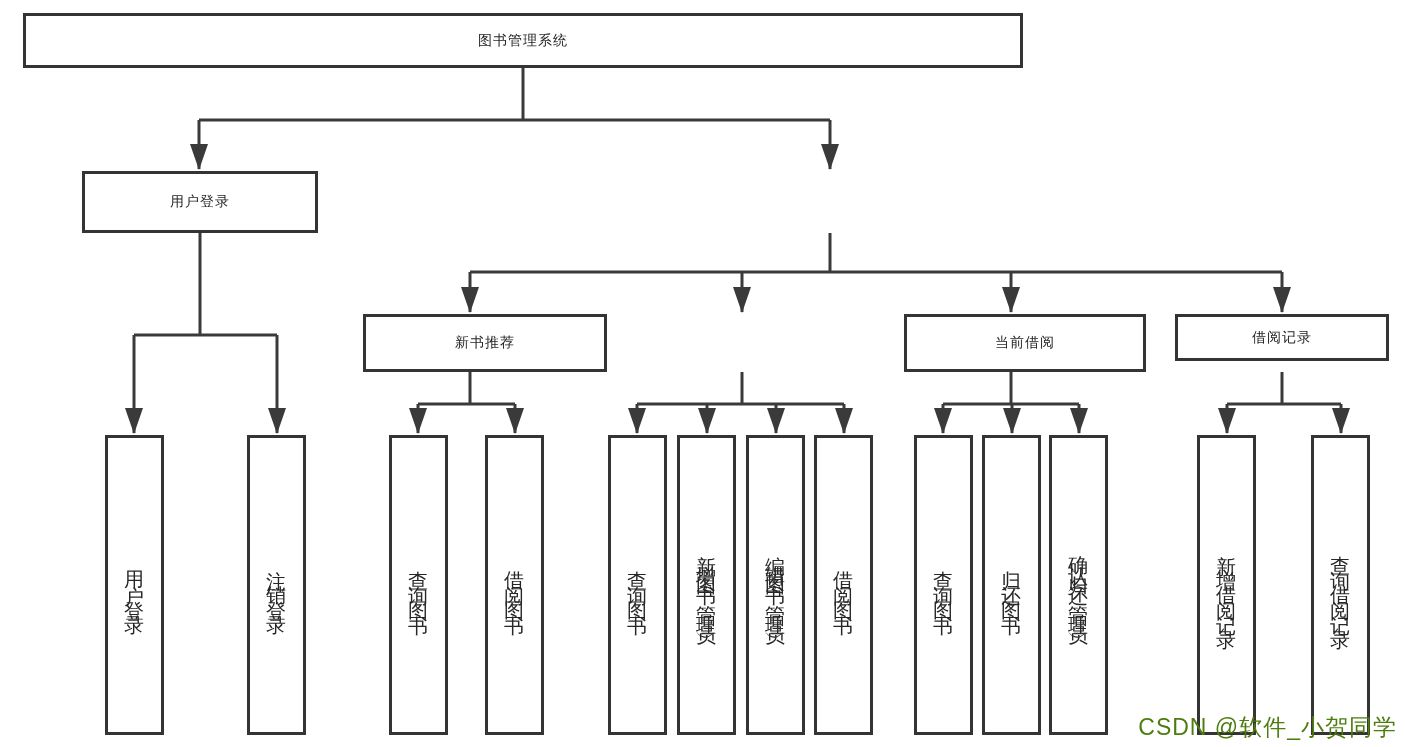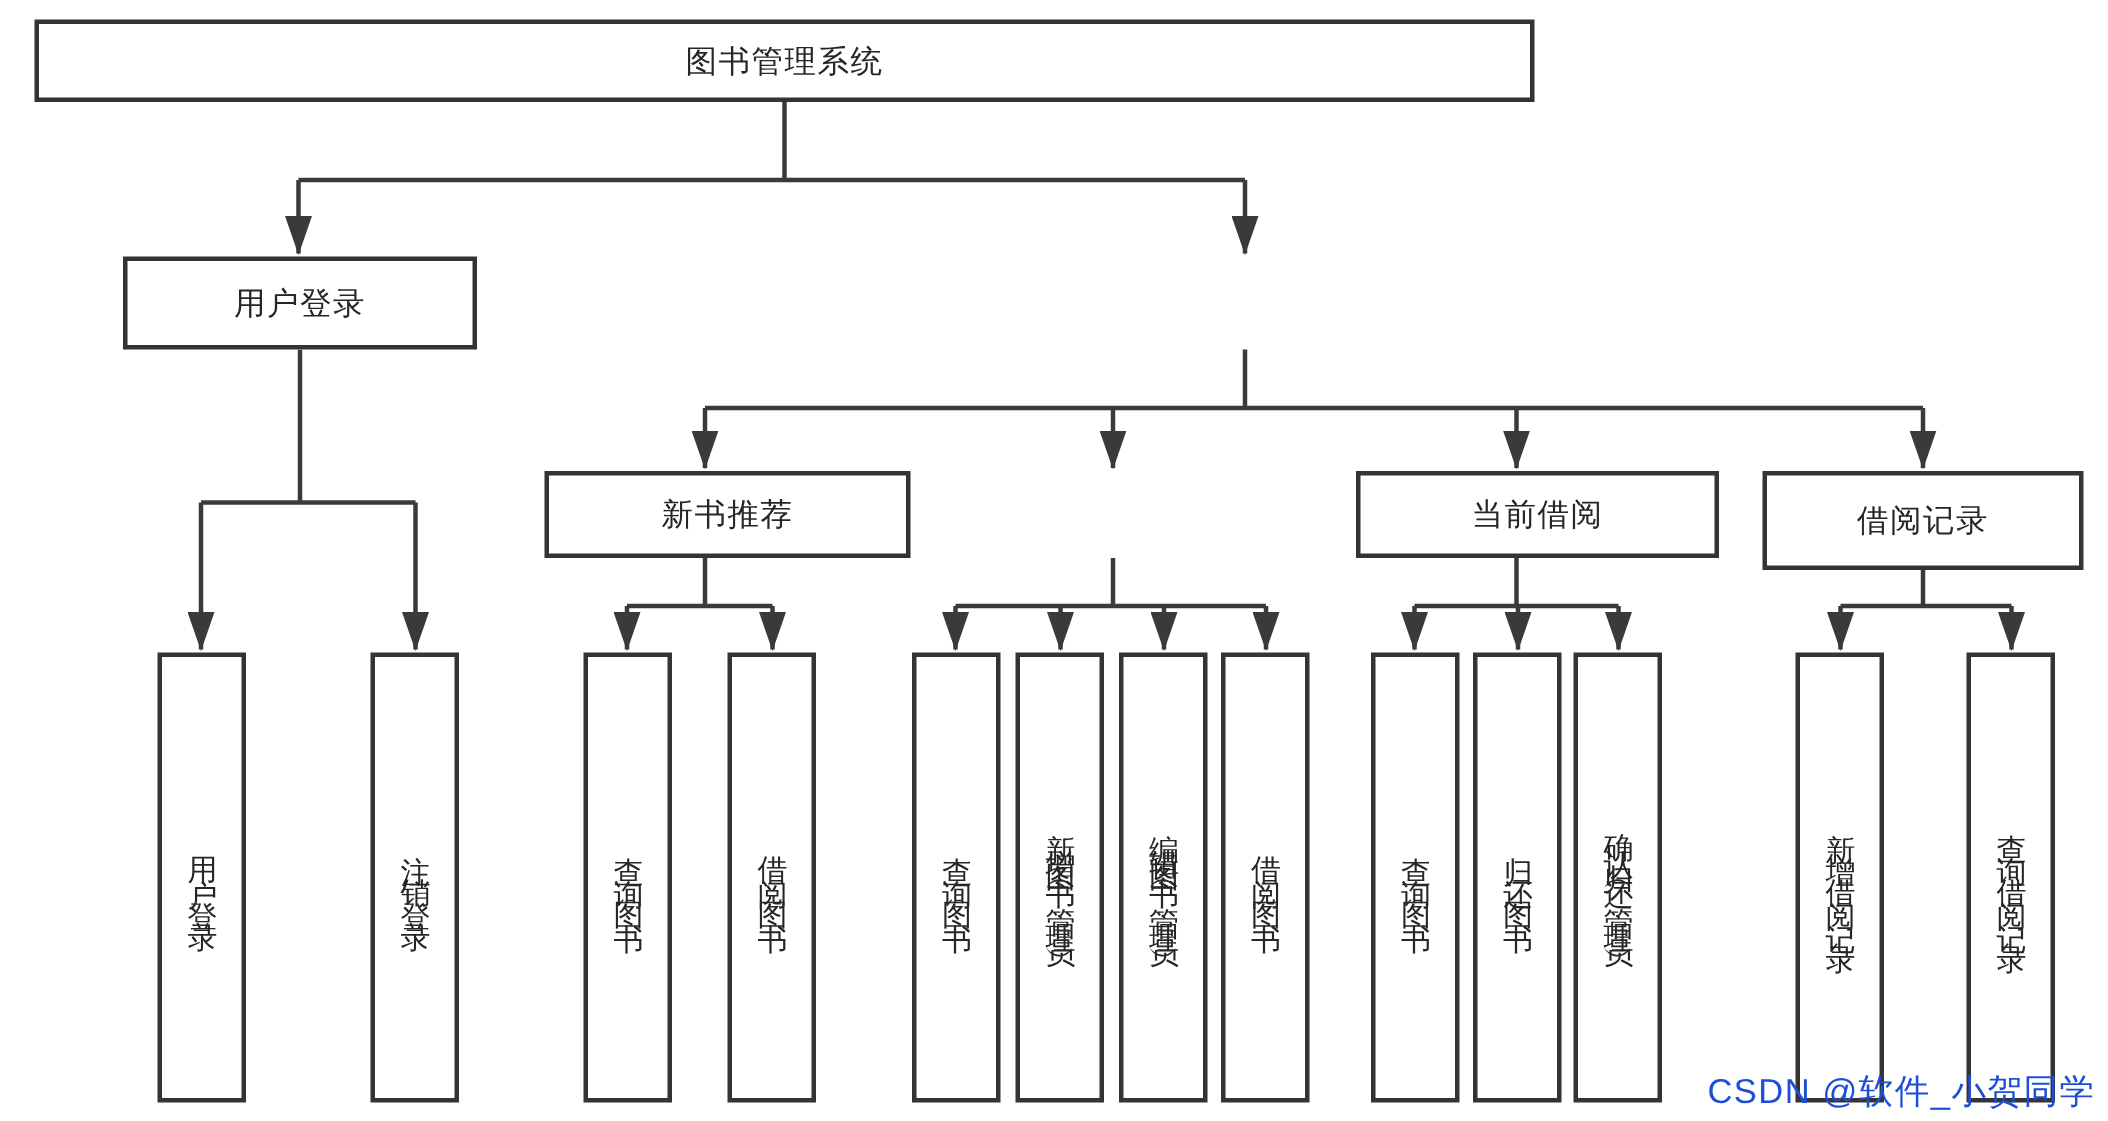--- a/index.html
+++ b/index.html
@@ -9,29 +9,29 @@
     font-family:"Liberation Sans","DejaVu Sans",sans-serif;
   }
   .stage{position:absolute;left:0;top:0;width:1405px;height:747px;}
   svg.connectors{position:absolute;left:0;top:0;z-index:1;pointer-events:none;}
   .box{
     position:absolute;z-index:2;box-sizing:border-box;
     background:#ffffff;border:3px solid #343434;
     display:flex;align-items:center;justify-content:center;
     color:#262626;
   }
-  .box.h .label{font-size:21px;letter-spacing:1px;white-space:nowrap;}
+  .box.h .label{font-size:14px;letter-spacing:1px;white-space:nowrap;}
   .box.v{align-items:center;justify-content:center;}
   .box.v .vlabel{
     writing-mode:vertical-rl;text-orientation:mixed;
     font-size:20px;line-height:1;white-space:nowrap;
   }
   .watermark{
     position:absolute;z-index:3;right:8px;top:712px;
-    font-size:23px;color:#1d4ed8;letter-spacing:1px;white-space:nowrap;
+    font-size:23px;color:#4d7c0f;letter-spacing:1px;white-space:nowrap;
   }
 </style>
 </head>
 <body>
 
 <div class="stage">
 
   <svg class="connectors" width="1405" height="747" viewBox="0 0 1405 747">
     <defs>
       <marker id="arw" markerUnits="userSpaceOnUse" markerWidth="26" markerHeight="18" viewBox="0 0 26 18" refX="25" refY="9" orient="auto">
@@ -89,21 +89,21 @@
   <div class="box h" style="left:82px;top:171px;width:236px;height:62px">
     <span class="label">用户登录</span>
   </div>
 
   <div class="box h" style="left:363px;top:314px;width:244px;height:58px">
     <span class="label">新书推荐</span>
   </div>
   <div class="box h" style="left:904px;top:314px;width:242px;height:58px">
     <span class="label">当前借阅</span>
   </div>
-  <div class="box h" style="left:1175px;top:314px;width:214px;height:66px">
+  <div class="box h" style="left:1175px;top:314px;width:214px;height:47px">
     <span class="label">借阅记录</span>
   </div>
 
   <div class="box v" style="left:105px;top:435px;width:59px;height:300px">
     <span class="vlabel" style="letter-spacing: 15px;">用户登录</span>
   </div>
   <div class="box v" style="left:247px;top:435px;width:59px;height:300px">
     <span class="vlabel" style="letter-spacing: 15px;">注销登录</span>
   </div>
   <div class="box v" style="left:389px;top:435px;width:59px;height:300px">

